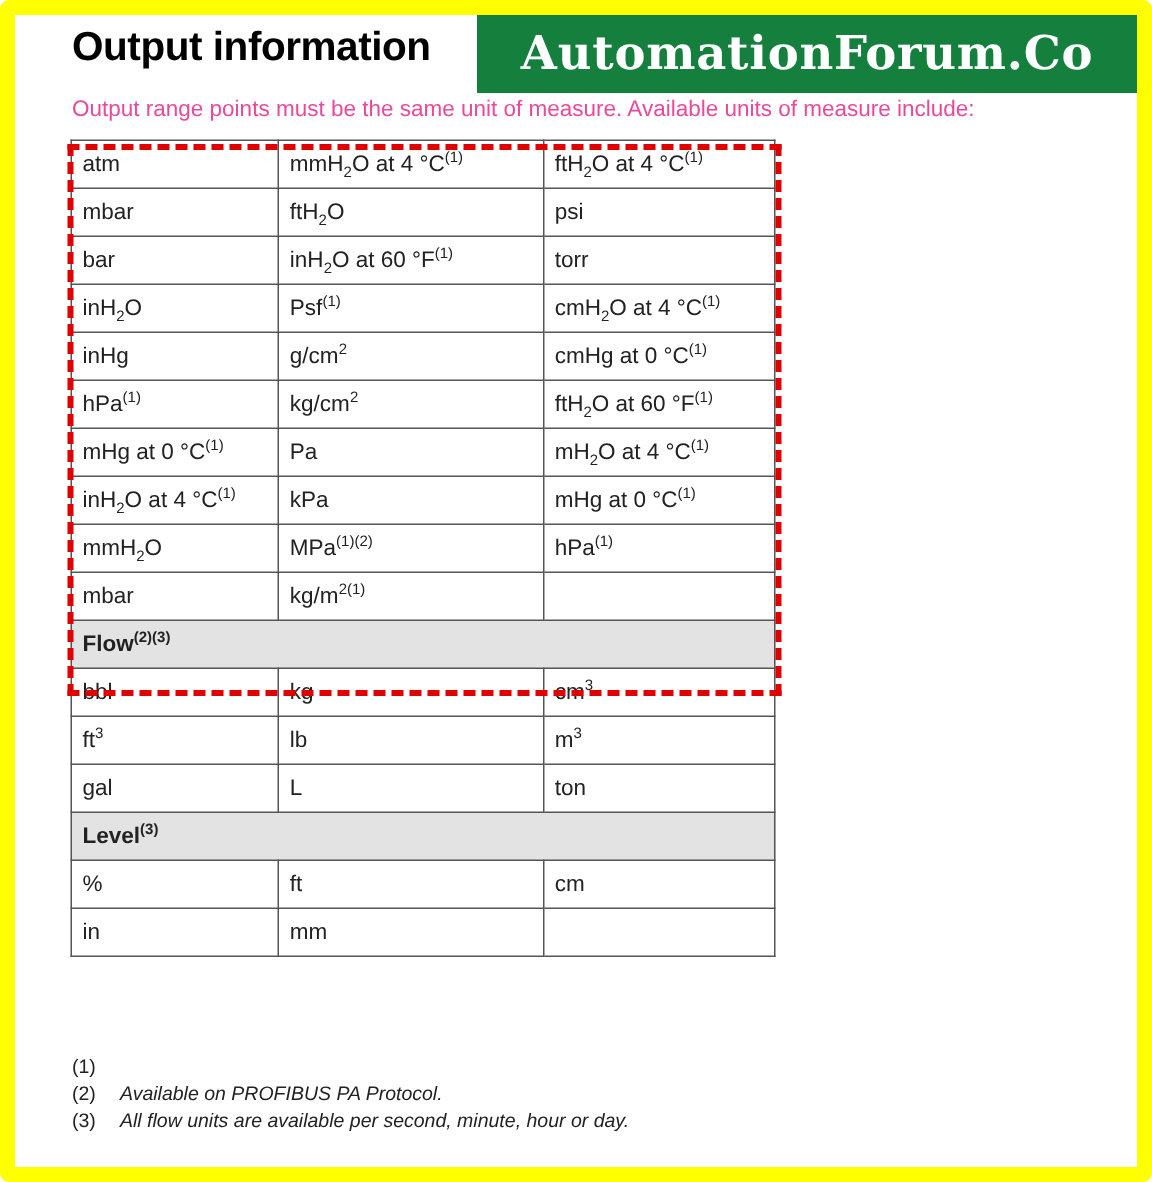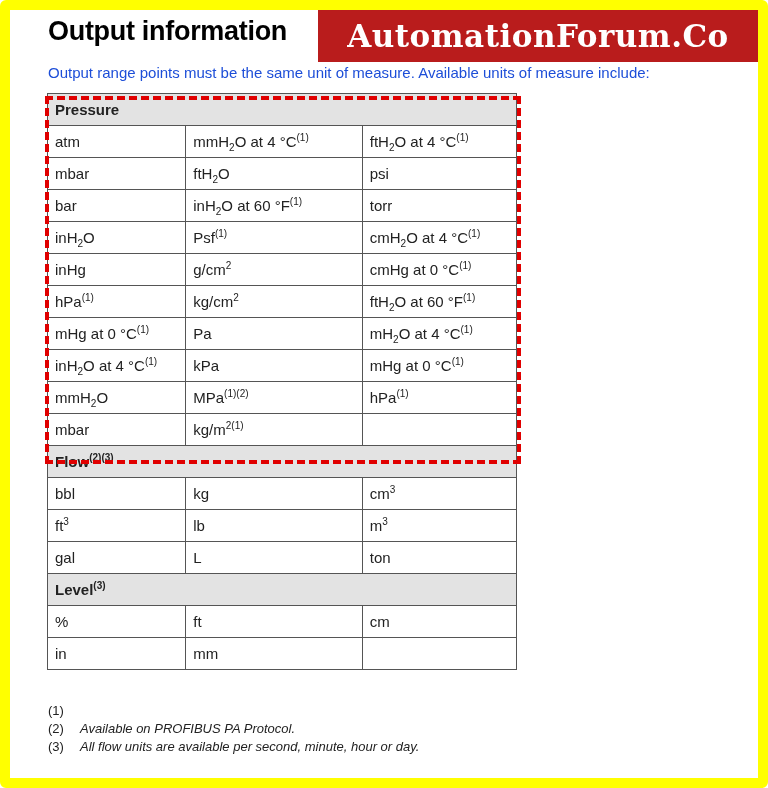--- a/index.html
+++ b/index.html
@@ -1,20 +1,20 @@
 <!DOCTYPE html>
 <html><head>
 <meta charset="utf-8">
 <style>
   html, body { margin:0; padding:0; }
   body { width:768px; height:788px; background:#ffffff; position:relative; overflow:hidden; font-family:"Liberation Sans", "DejaVu Sans", sans-serif; }
   .frame { position:absolute; left:0; top:0; width:768px; height:788px; box-sizing:border-box; border:10px solid #ffff00; border-radius:6px; background:#ffffff; }
   .title { position:absolute; left:48px; top:16px; font-size:27px; font-weight:bold; color:#000000; letter-spacing:-0.3px; }
-  .banner { position:absolute; left:318px; top:10px; width:440px; height:52px; background:#b91c1c; color:#ffffff; font-family:"DejaVu Serif", "Liberation Serif", serif; font-weight:bold; font-size:31px; line-height:52px; text-align:center; letter-spacing:0.5px; }
-  .intro { position:absolute; left:48px; top:64px; font-size:15px; color:#1d4ed8; }
+  .banner { position:absolute; left:318px; top:10px; width:440px; height:52px; background:#15803d; color:#ffffff; font-family:"DejaVu Serif", "Liberation Serif", serif; font-weight:bold; font-size:31px; line-height:52px; text-align:center; letter-spacing:0.5px; }
+  .intro { position:absolute; left:48px; top:64px; font-size:15px; color:#ec4899; }
   table.units { position:absolute; left:47px; top:93px; width:470px; border-collapse:collapse; font-size:15px; color:#222222; }
   table.units td { border:1.5px solid #555555; height:32px; padding:0 7px; vertical-align:middle; box-sizing:border-box; }
   table.units td.c1 { width:145px; }
   table.units td.c2 { width:187px; }
   table.units td.c3 { width:163px; }
   table.units tr.section td { background:#e3e3e3; font-weight:bold; height:32px; }
   sup { font-size:10px; vertical-align:super; line-height:0; }
   sub { font-size:10px; vertical-align:sub; line-height:0; }
   .dash-box { position:absolute; left:45px; top:96px; width:476px; height:368px; box-sizing:border-box; border:4px dashed #e00000; pointer-events:none; }
   .notes { position:absolute; left:48px; top:702px; font-size:13px; color:#222222; }
@@ -26,23 +26,20 @@
 <body>
 
 <div class="frame"></div>
 
 <div class="title">Output information</div>
 <div class="banner">AutomationForum.Co</div>
 <div class="intro">Output range points must be the same unit of measure. Available units of measure include:</div>
 
 <table class="units">
   <tbody id="units-body">
-      <tr class="section">
-        <td colspan="3"><span>Pressure</span></td>
-      </tr>
       <tr>
         <td class="c1"><span>atm</span></td>
         <td class="c2"><span>mmH</span><sub>2</sub><span>O at 4 °C</span><sup>(1)</sup></td>
         <td class="c3"><span>ftH</span><sub>2</sub><span>O at 4  °C</span><sup>(1)</sup></td>
       </tr>
       <tr>
         <td class="c1"><span>mbar</span></td>
         <td class="c2"><span>ftH</span><sub>2</sub><span>O</span></td>
         <td class="c3"><span>psi</span></td>
       </tr>

